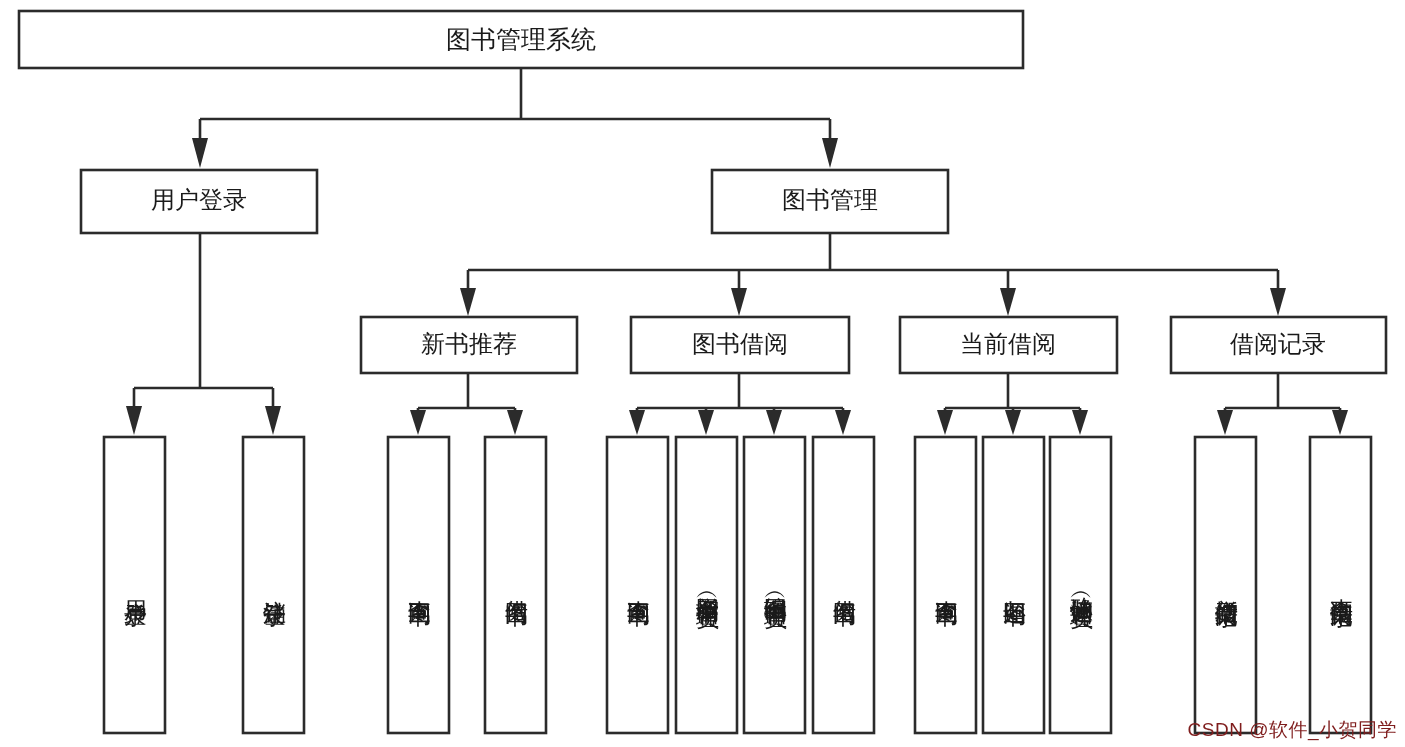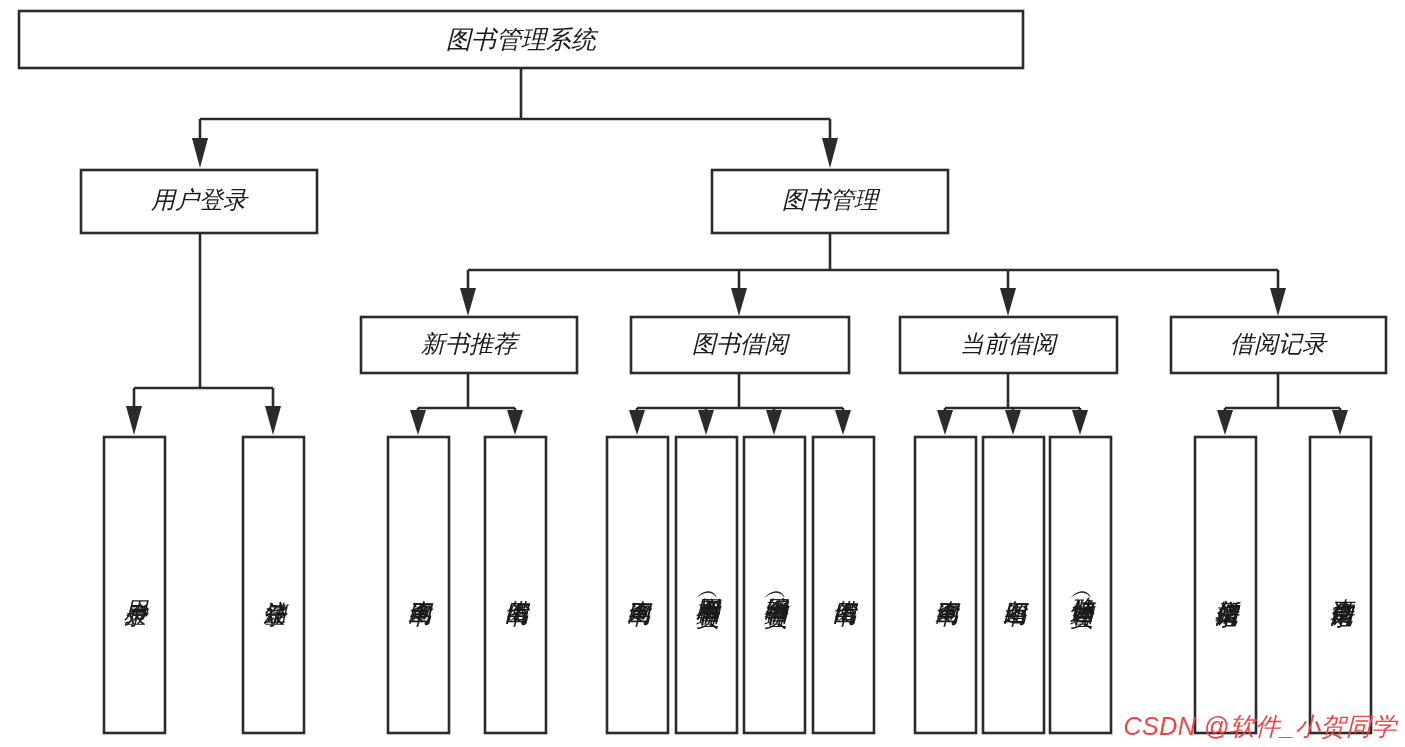--- a/index.html
+++ b/index.html
@@ -11,21 +11,20 @@
     width: 1405px;
     height: 747px;
     font-family: "Liberation Sans", sans-serif;
     overflow: hidden;
   }
   #diagram-root {
     position: relative;
     width: 1405px;
     height: 747px;
     background: #ffffff;
-    font-style: italic;
   }
   svg#flow {
     position: absolute;
     left: 0;
     top: 0;
     width: 1405px;
     height: 747px;
   }
   .node-box {
     fill: #ffffff;
@@ -58,22 +57,22 @@
     font-size: 23px;
     writing-mode: vertical-rl;
     text-orientation: upright;
     letter-spacing: 1.5px;
   }
   .watermark {
     position: absolute;
     right: 8px;
     bottom: 4px;
     font-family: "Liberation Sans", sans-serif;
-    font-size: 25px;
-    color: #ef4444;
+    font-size: 19px;
+    color: #7f1d1d;
     letter-spacing: 0.5px;
     white-space: nowrap;
   }
 </style>
 </head>
 <body>
 
 <div id="diagram-root">
 
   <svg id="flow" viewBox="0 0 1405 747">

